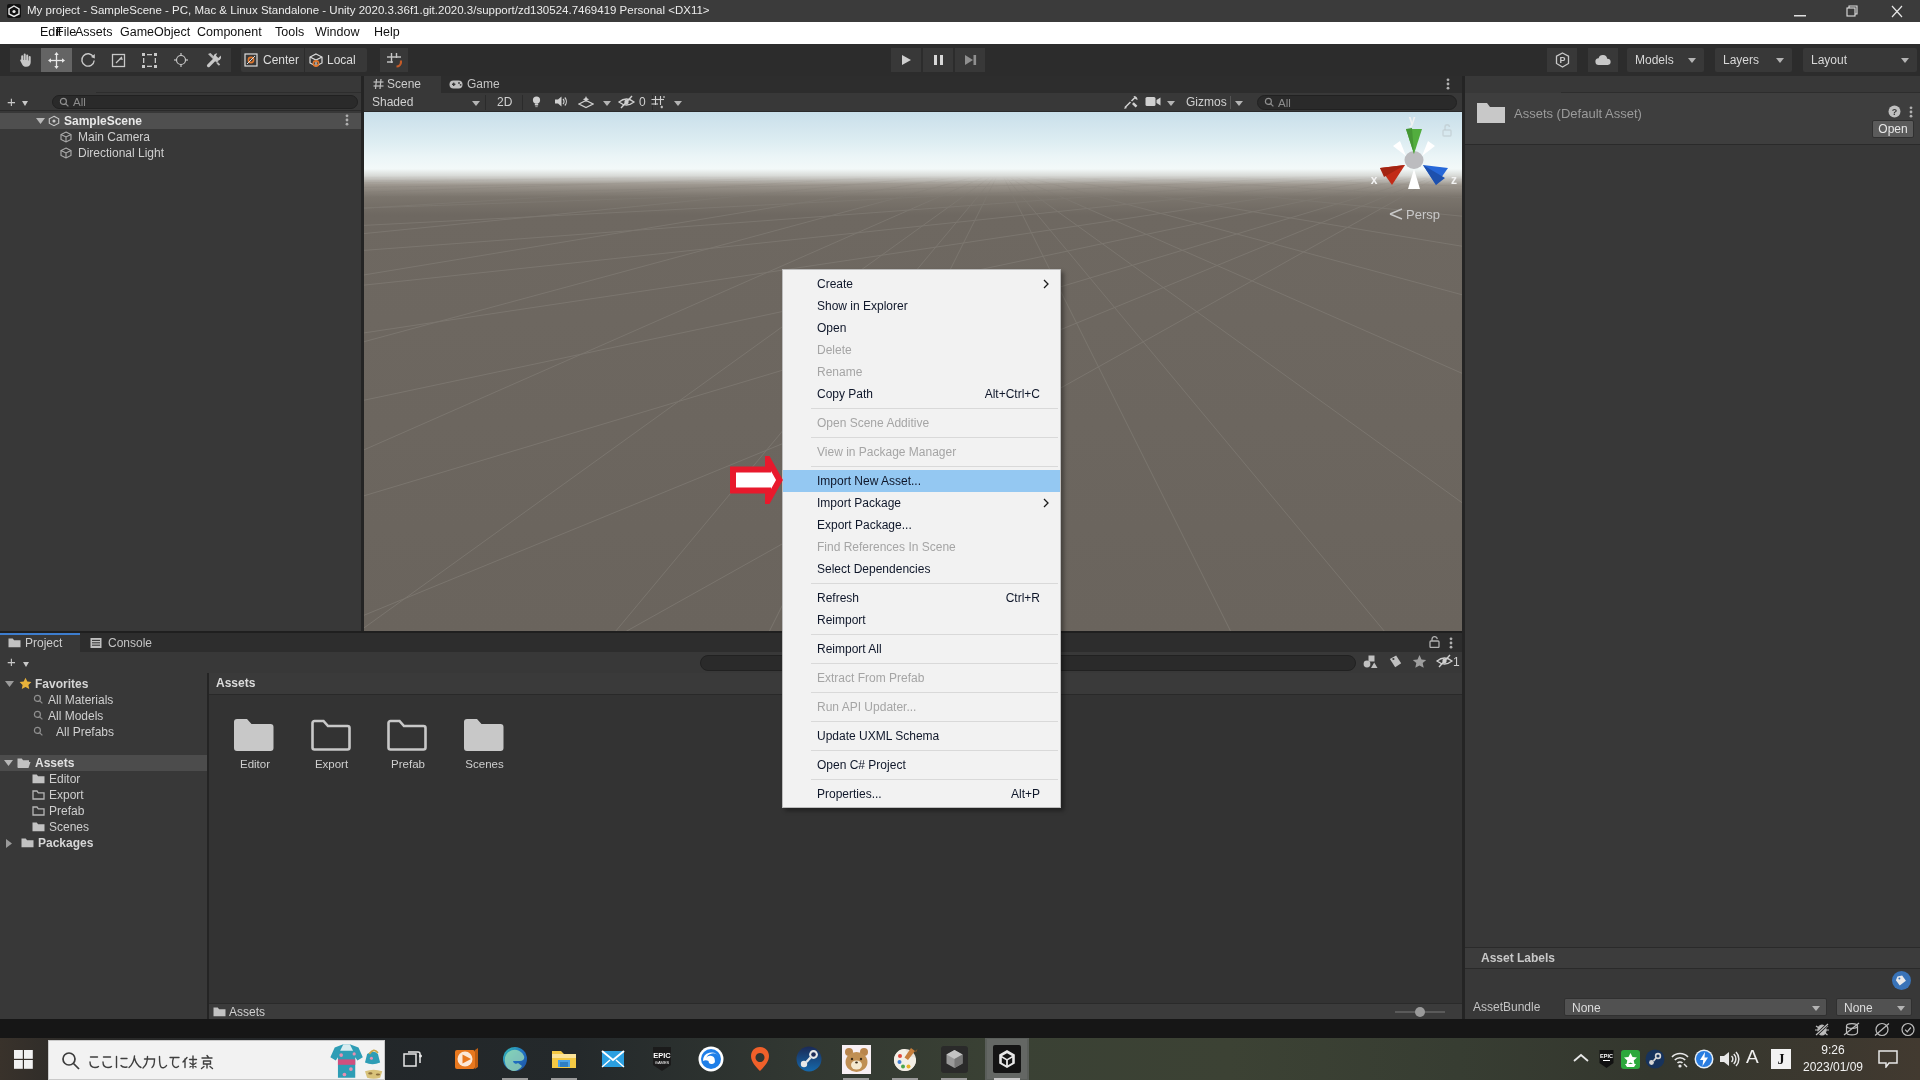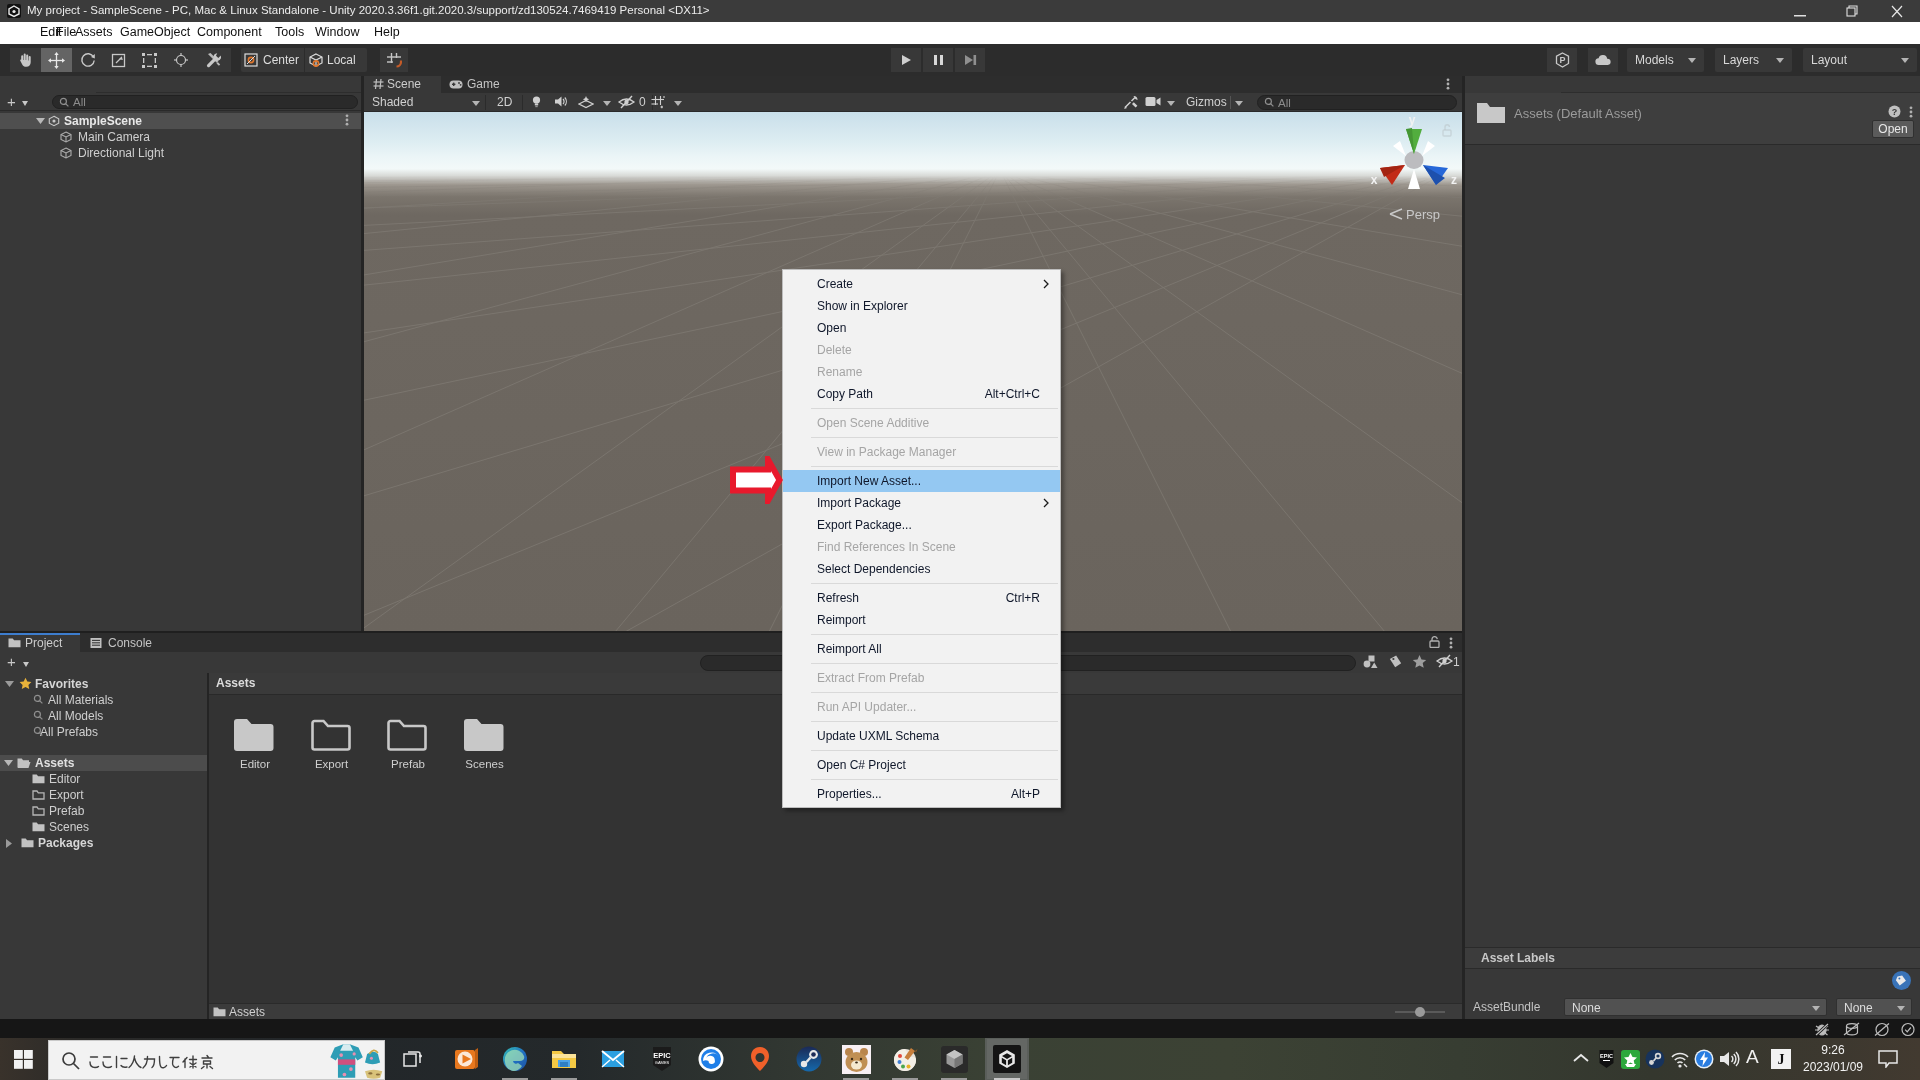--- a/index.html
+++ b/index.html
@@ -592,21 +592,21 @@
           <svg width="11" height="11" viewBox="0 0 11 11">
             <circle cx="4.4" cy="4.4" r="3" fill="none" stroke="#8f8f8f" stroke-width="1.2"></circle>
             <line x1="6.8" y1="6.8" x2="9.4" y2="9.4" stroke="#8f8f8f" stroke-width="1.2"></line>
           </svg>
         </span><span style="margin-left:48px;">All Models</span></div>
     <div class="row" style="top:51px;"><span class="abs" style="left:33px;top:2px;" id="mag5">
           <svg width="11" height="11" viewBox="0 0 11 11">
             <circle cx="4.4" cy="4.4" r="3" fill="none" stroke="#8f8f8f" stroke-width="1.2"></circle>
             <line x1="6.8" y1="6.8" x2="9.4" y2="9.4" stroke="#8f8f8f" stroke-width="1.2"></line>
           </svg>
-        </span><span style="margin-left:40px;">All Prefabs</span></div>
+        </span><span style="margin-left:56px;">All Prefabs</span></div>
     <div class="row" style="top:82px;background:#4c4c4c;"><svg class="abs" style="left:4px;top:5px;" width="9" height="7">
           <polygon points="0,0 9,0 4.5,6" fill="#b8b8b8"></polygon>
         </svg><span class="abs" style="left:17px;top:2px;" id="fold-open">
           <svg width="14" height="11" viewBox="0 0 14 11">
             <path d="M0.5 1.5 h4.2 l1.4 1.8 h5.9 v1.7 h-9 l-1.5 5 h-1 z" fill="#c2c2c2"></path>
             <path d="M2.5 5 h11 l-2 6 h-11 z" fill="#c2c2c2"></path>
           </svg>
         </span><span style="margin-left:35px;font-weight:bold;color:#e0e0e0;">Assets</span></div>
     <div class="row" style="top:98px;"><span class="abs" style="left:32px;top:2px;" id="fold-f1">
           <svg width="13" height="11" viewBox="0 0 13 11">

